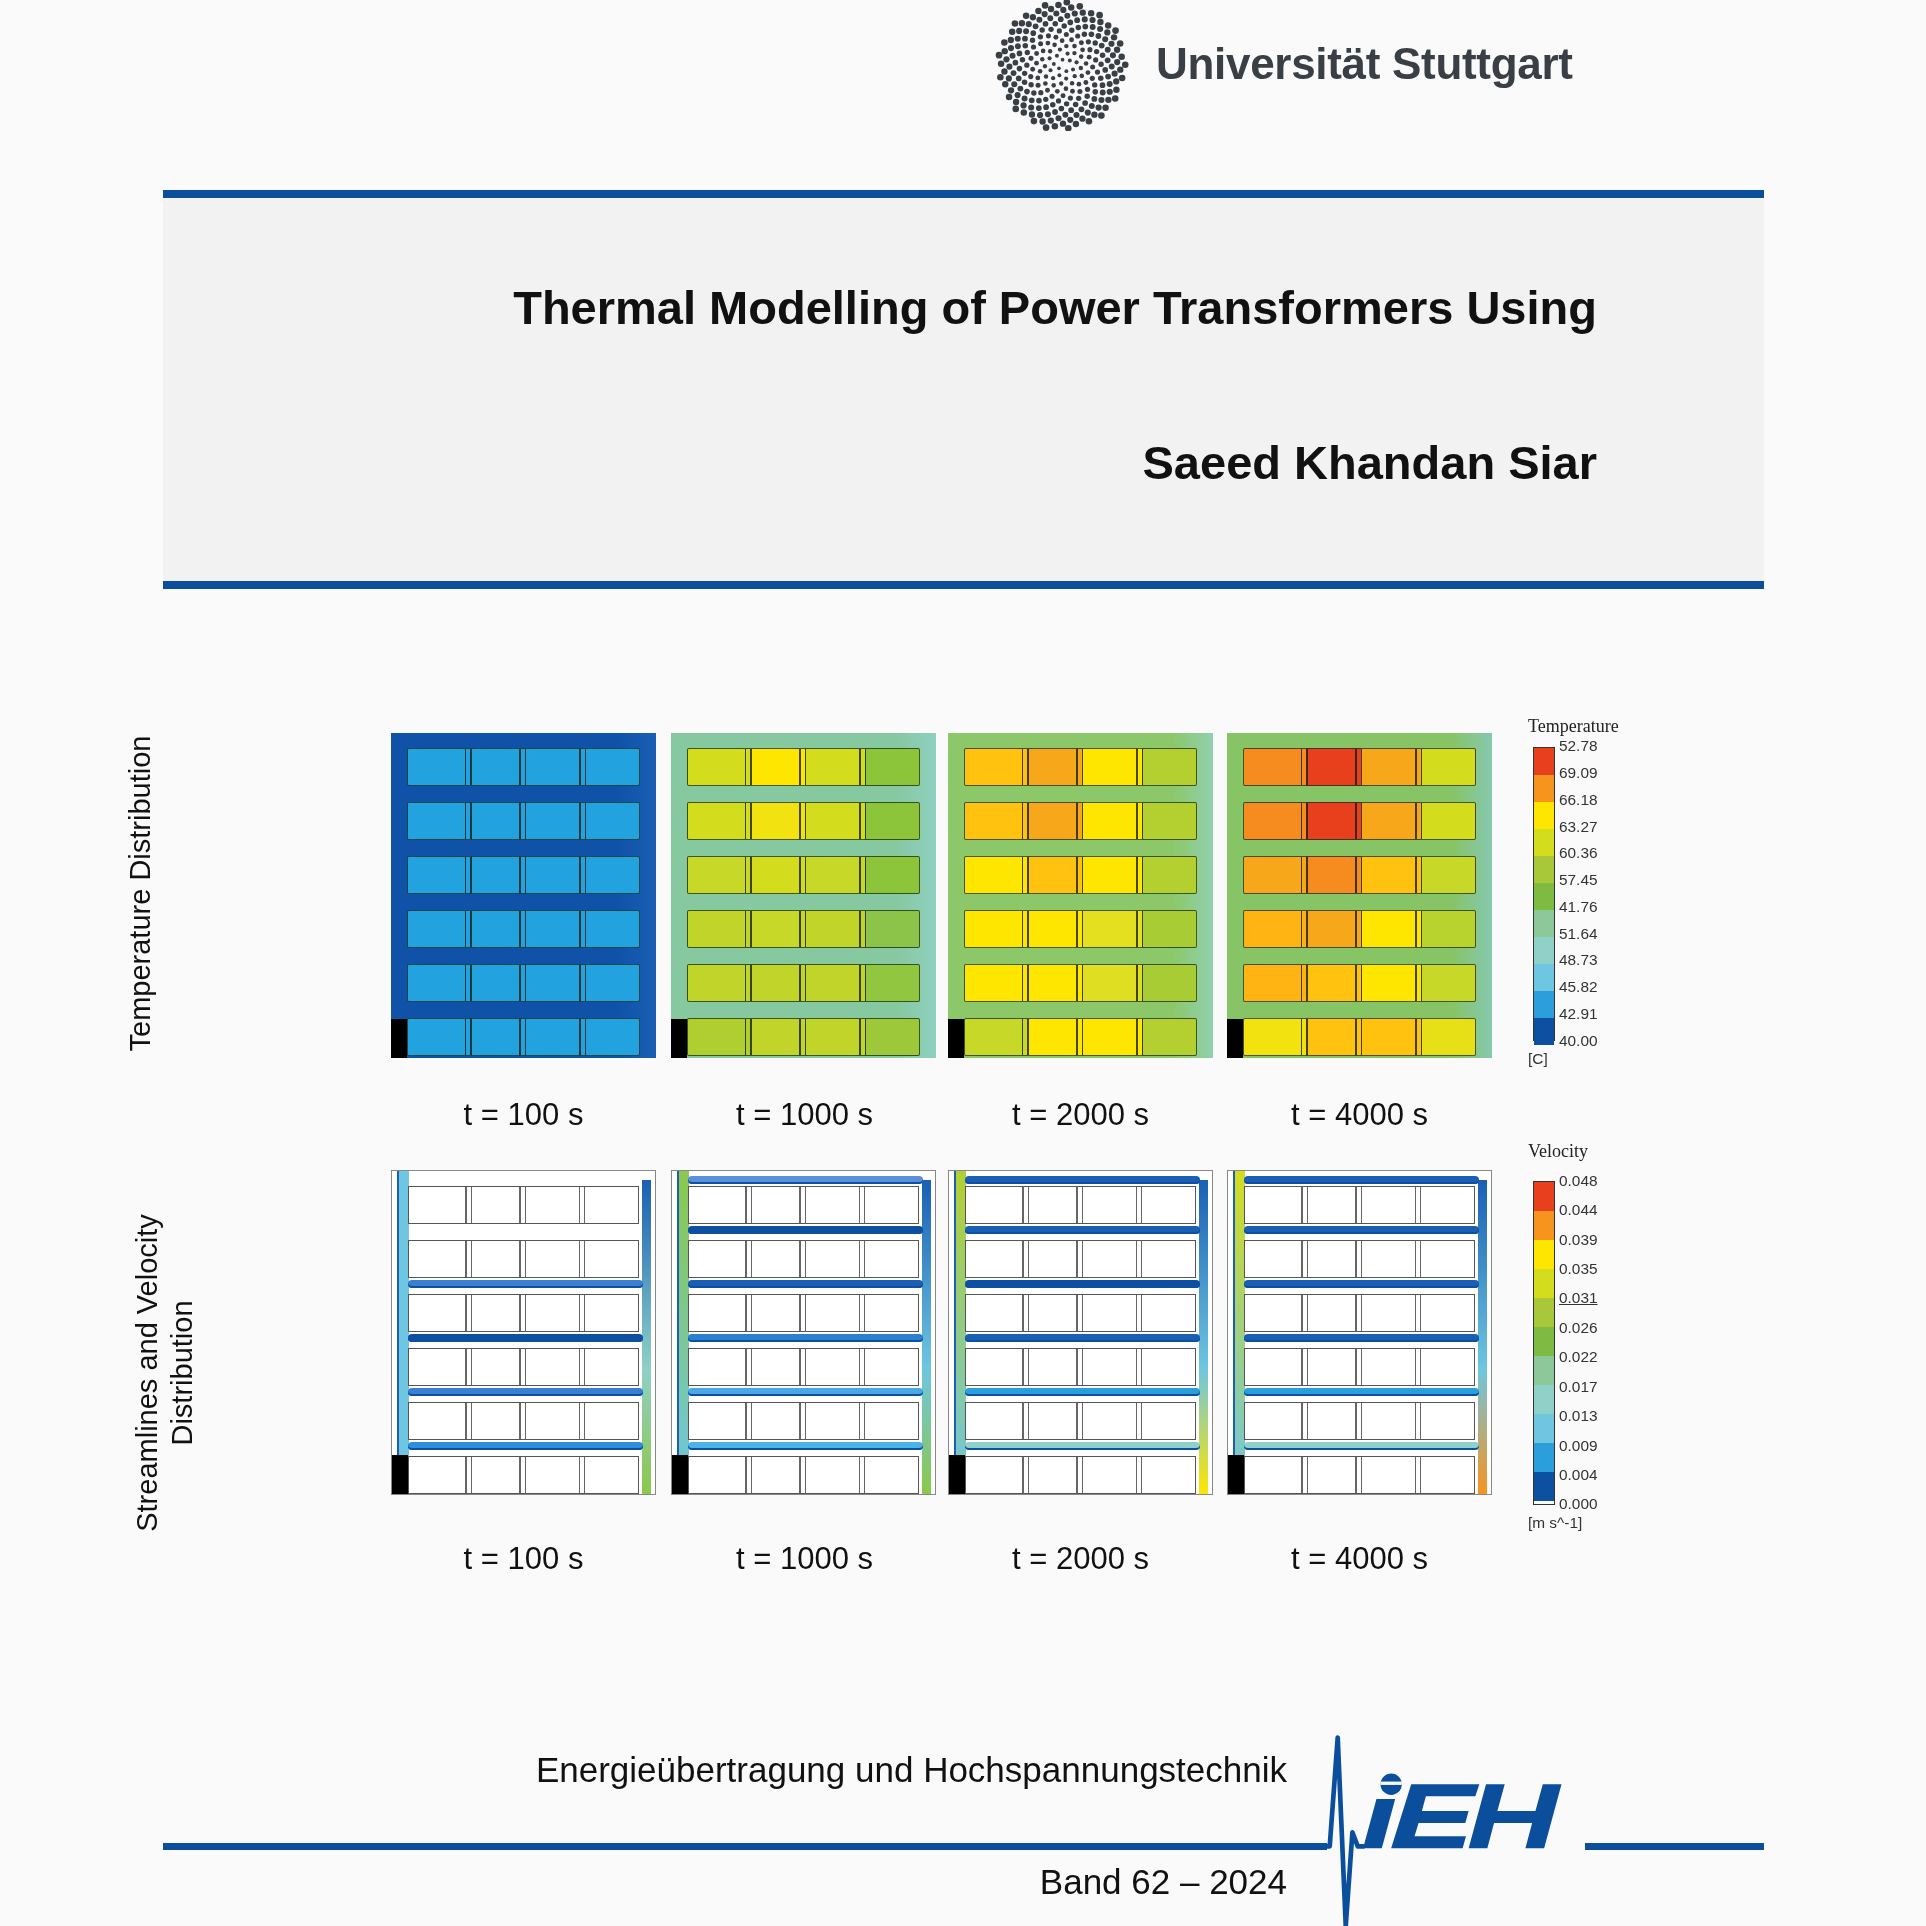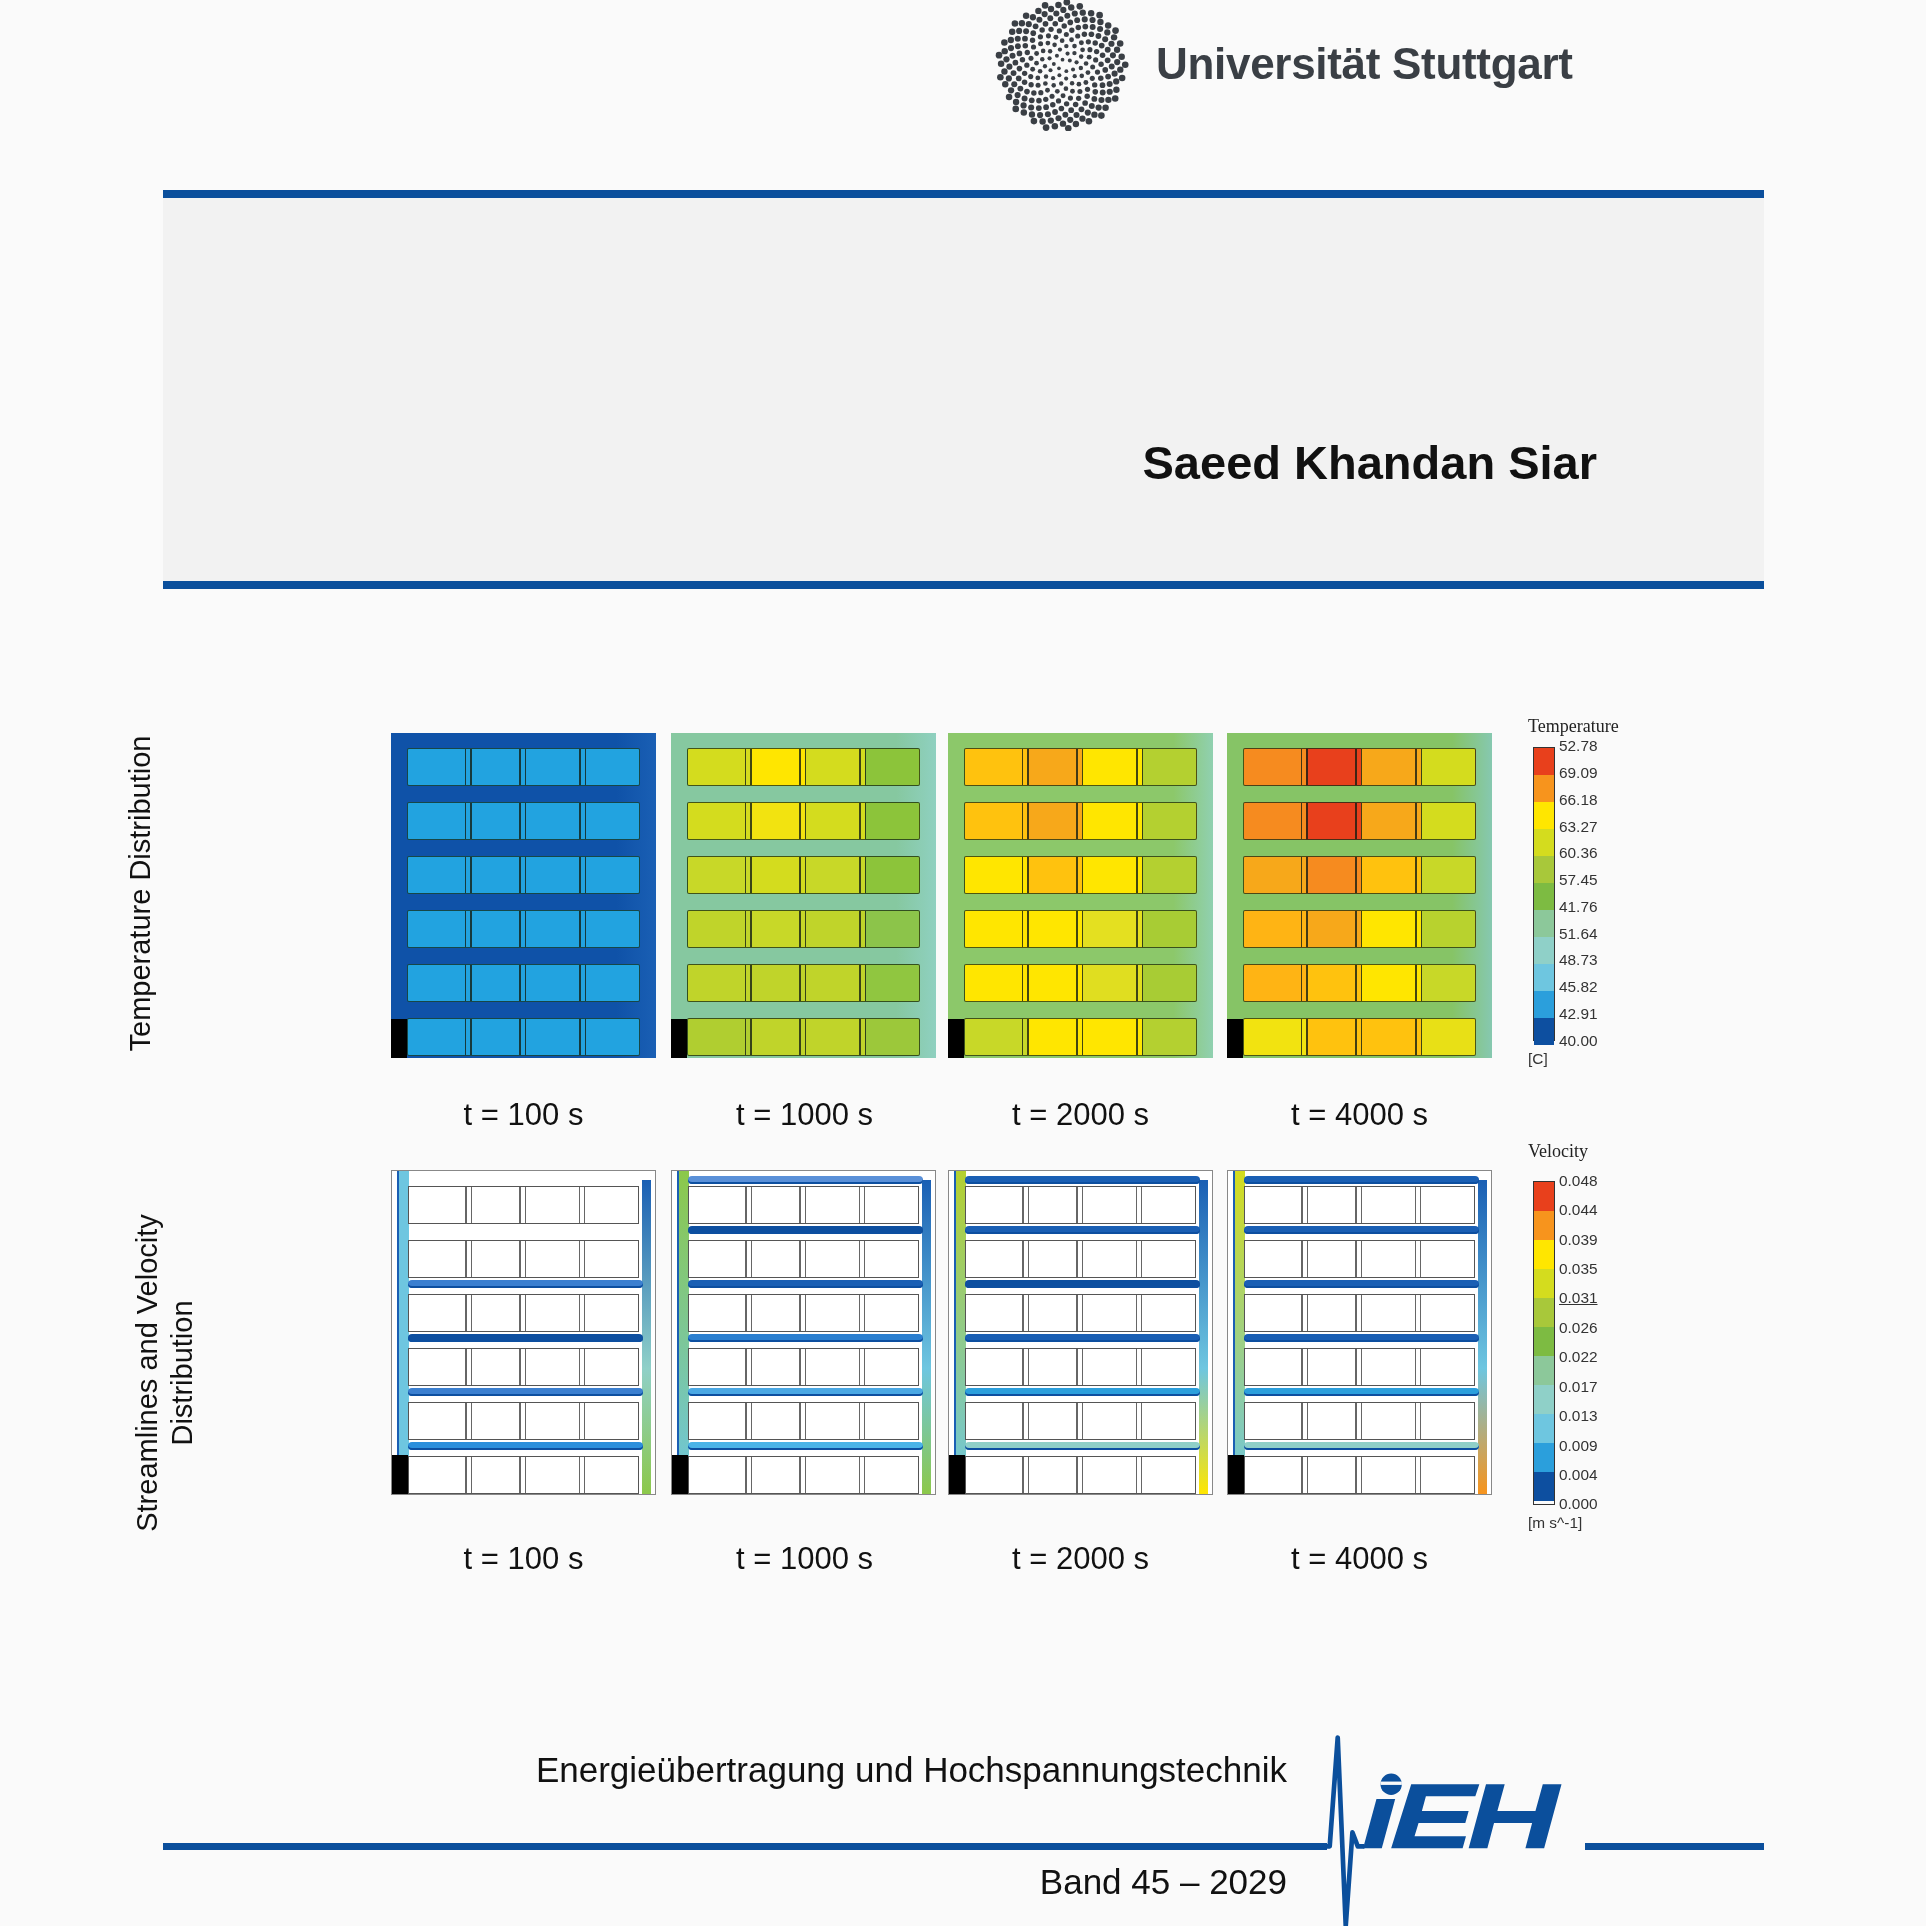--- a/index.html
+++ b/index.html
@@ -285,20 +285,21 @@
     <circle cx="5.8" cy="82.5" r="4.99" fill="#3a3f45"></circle>
     <circle cx="180.1" cy="45.7" r="4.99" fill="#3a3f45"></circle>
     <circle cx="76.2" cy="190.9" r="5.00" fill="#3a3f45"></circle>
   </svg>
 <div id="uni-name" class="abs">Universität Stuttgart</div>
 
 <div id="band" class="abs"></div>
 <div id="bar-top" class="bar"></div>
 <div id="bar-bot" class="bar"></div>
 <div id="title" class="abs">
+  <div>Thermal Modelling of Power Transformers Using</div>
 </div>
 <div id="author" class="abs">Saeed Khandan Siar</div>
 
 <div id="figure">
   <div id="lbl-temp" class="rowlabel">Temperature Distribution</div>
   <div id="lbl-vel" class="rowlabel">
     <div>Streamlines and Velocity</div>
     <div>Distribution</div>
   </div>
   <div id="temp-panels">
@@ -829,21 +830,21 @@
       <div class="tick" style="top: 354px;">0.000</div>
       <div class="unit" style="top: 373px;">[m s^-1]</div>
     </div>
 </div>
 
 <div id="series" class="abs">
   <div>Energieübertragung und Hochspannungstechnik</div>
 </div>
 <div id="footer-bar-l" class="abs"></div>
 <div id="footer-bar-r" class="abs"></div>
-<div id="band-num" class="abs">Band 45 – 2029</div>
+<div id="band-num" class="abs">Band 62 – 2024</div>
 <svg id="ieh-logo" class="abs" viewBox="0 0 500 290">
   <polyline points="0,171 28,171 40,8 52,290 62,150 70,171 80,171" fill="none" stroke="#0b4f9c" stroke-width="7" stroke-linejoin="round"></polyline>
   <g fill="#0b4f9c">
     <circle cx="120" cy="78" r="16"></circle>
     <rect x="104" y="74" width="32" height="5" fill="#fafafa"></rect>
     <polygon points="98,100 126,100 106,174 78,174"></polygon>
     <polygon points="150,78 252,78 246,96 172,96 166,118 236,118 231,136 161,136 155,156 232,156 227,174 120,174"></polygon>
     <polygon points="262,78 290,78 279,118 336,118 347,78 375,78 349,174 321,174 331,136 274,136 264,174 236,174"></polygon>
   </g>
 </svg>

